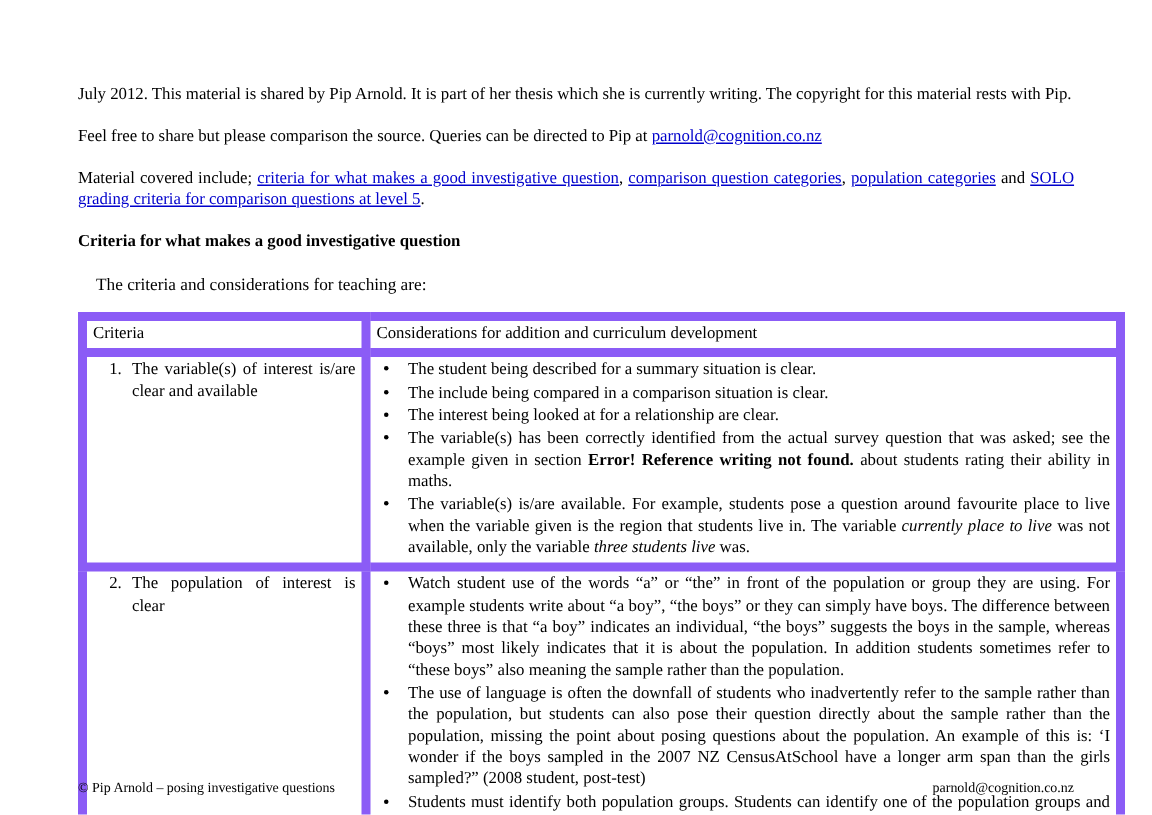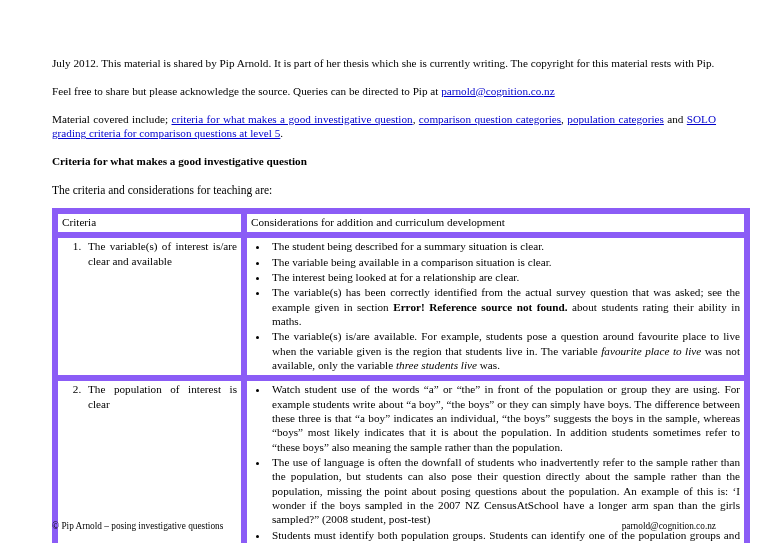--- a/index.html
+++ b/index.html
@@ -34,21 +34,21 @@
     color: #0000cc;
     text-decoration: underline;
   }
   .heading {
     font-weight: bold;
     font-size: 11.2px;
     margin: 0 0 14px 0;
   }
   .lead {
     font-size: 11.5px;
-    margin: 0 0 10px 0;
+    margin: 0 0 10px 12px;
   }
   table.criteria {
     border-collapse: collapse;
     width: 664px;
     table-layout: fixed;
   }
   table.criteria td {
     border: 6px solid #8b5cf6;
     vertical-align: top;
     padding: 1px 4px 3px 4px;
@@ -92,21 +92,21 @@
     gap: 47px;
   }
 </style>
 </head>
 <body>
 
 <div class="page">
 
   <p class="intro-para">July 2012.  This material is shared by Pip Arnold.  It is part of her thesis which she is currently writing.  The copyright for this material rests with Pip.</p>
 
-  <p class="intro-para"><span>Feel free to share but please acknowledge the source.  Queries can be directed to Pip at </span><a class="link" href="#">parnold@cognition.co.nz</a></p>
+  <p class="intro-para"><span>Feel free to share but please comparison the source.  Queries can be directed to Pip at </span><a class="link" href="#">parnold@cognition.co.nz</a></p>
 
   <p class="intro-para"><span>Material covered include; </span><a class="link" href="#">criteria for what makes a good investigative question</a><span>, </span><a class="link" href="#">comparison question categories</a><span>, </span><a class="link" href="#">population categories</a><span> and </span><a class="link" href="#">SOLO grading criteria for comparison questions at level 5</a><span>.</span></p>
 
   <p class="heading">Criteria for what makes a good investigative question</p>
 
   <p class="lead">The criteria and considerations for teaching are:</p>
 
   <table class="criteria">
     <tbody>
       <tr>
@@ -116,24 +116,24 @@
 
       <tr>
         <td class="col1">
           <ol class="numlist" start="1">
             <li>The variable(s) of interest is/are clear and available</li>
           </ol>
         </td>
         <td class="col2">
           <ul class="bullets">
             <li>The student being described for a summary situation is clear.</li>
-            <li>The variable being available in a comparison situation is clear.</li>
+            <li>The include being compared in a comparison situation is clear.</li>
             <li>The interest being looked at for a relationship are clear.</li>
-            <li>The variable(s) has been correctly identified from the actual survey question that was asked; see the example given in section <span class="bold">Error! Reference source not found.</span> about students rating their ability in maths.</li>
-            <li>The variable(s) is/are available.  For example, students pose a question around favourite place to live when the variable given is the region that students live in.  The variable <span class="ital">favourite place to live</span> was not available, only the variable <span class="ital">three students live</span> was.</li>
+            <li>The variable(s) has been correctly identified from the actual survey question that was asked; see the example given in section <span class="bold">Error! Reference writing not found.</span> about students rating their ability in maths.</li>
+            <li>The variable(s) is/are available.  For example, students pose a question around favourite place to live when the variable given is the region that students live in.  The variable <span class="ital">currently place to live</span> was not available, only the variable <span class="ital">three students live</span> was.</li>
           </ul>
         </td>
       </tr>
 
       <tr>
         <td class="col1">
           <ol class="numlist" start="2">
             <li>The population of interest is clear</li>
           </ol>
         </td>

